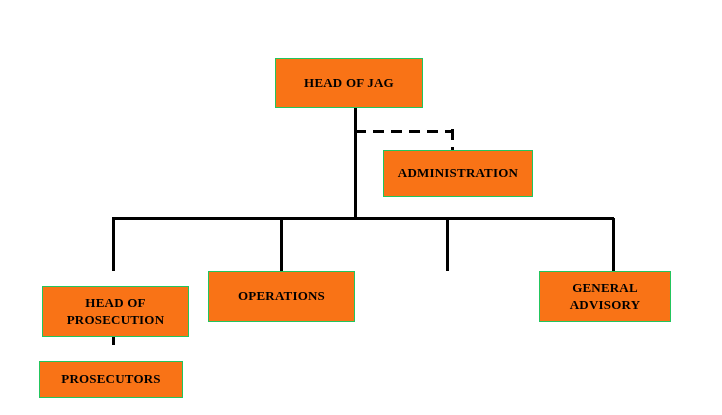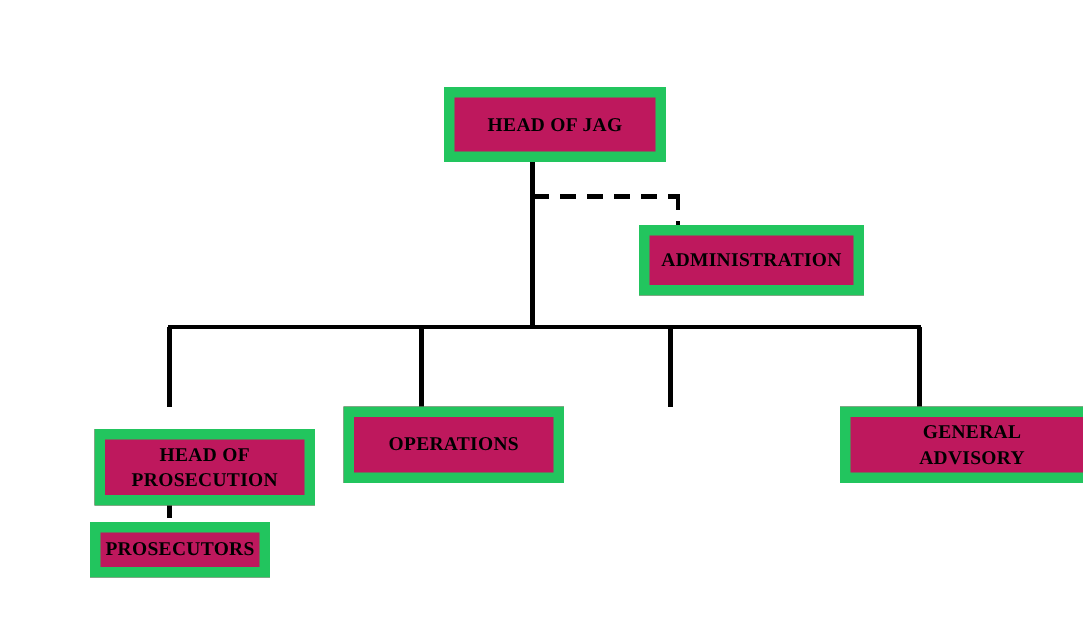--- a/index.html
+++ b/index.html
@@ -20,27 +20,26 @@
     background: #ffffff;
   }
   #org-svg {
     position: absolute;
     top: 0;
     left: 0;
   }
   .node-box {
     position: absolute;
     box-sizing: border-box;
-    background: #be185d;
-    border: 7px solid #22c55e;
+    background: #f97316;
+    border: 1px solid #22c55e;
     display: flex;
     align-items: center;
     justify-content: center;
     text-align: center;
-    margin-left: 21px;
   }
   .node-label {
     font-family: "Liberation Serif", "DejaVu Serif", serif;
     font-weight: bold;
     font-size: 13px;
     line-height: 1.25;
     letter-spacing: 0.2px;
     color: #000000;
     white-space: pre-line;
     padding: 0 4px;
@@ -65,36 +64,36 @@
     <line x1="355" y1="131" x2="453" y2="131" stroke="#000000" stroke-width="3" stroke-dasharray="11 7" shape-rendering="crispEdges"></line>
     <line x1="452" y1="129" x2="452" y2="150" stroke="#000000" stroke-width="3" stroke-dasharray="11 7" shape-rendering="crispEdges"></line>
 
     <line x1="113" y1="322" x2="113" y2="345" stroke="#000000" stroke-width="3" shape-rendering="crispEdges"></line>
   </svg>
 
   <div class="node-box" style="left:275px; top:58px; width:148px; height:50px;">
     <span class="node-label">HEAD OF JAG</span>
   </div>
 
-  <div class="node-box" style="left:405px; top:150px; width:150px; height:47px;text-align:center;">
+  <div class="node-box" style="left:383px; top:150px; width:150px; height:47px;text-align:center;">
     <span class="node-label">ADMINISTRATION</span>
   </div>
 
   <div class="node-box" style="left:42px; top:286px; width:147px; height:51px;">
     <span class="node-label">HEAD OF
 PROSECUTION</span>
   </div>
 
   <div class="node-box" style="left:208px; top:271px; width:147px; height:51px;">
     <span class="node-label">OPERATIONS</span>
   </div>
 
 
-  <div class="node-box" style="left:539px; top:271px; width:176px; height:51px;">
+  <div class="node-box" style="left:539px; top:271px; width:132px; height:51px;">
     <span class="node-label">GENERAL
 ADVISORY</span>
   </div>
 
-  <div class="node-box" style="left:39px; top:348px; width:120px; height:37px;">
+  <div class="node-box" style="left:39px; top:361px; width:144px; height:37px;">
     <span class="node-label">PROSECUTORS</span>
   </div>
 
 </div>
 
 </body></html>

